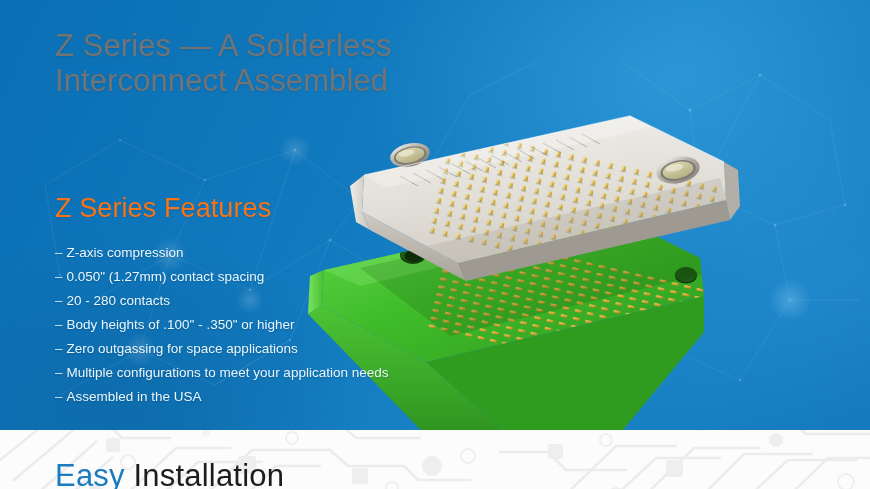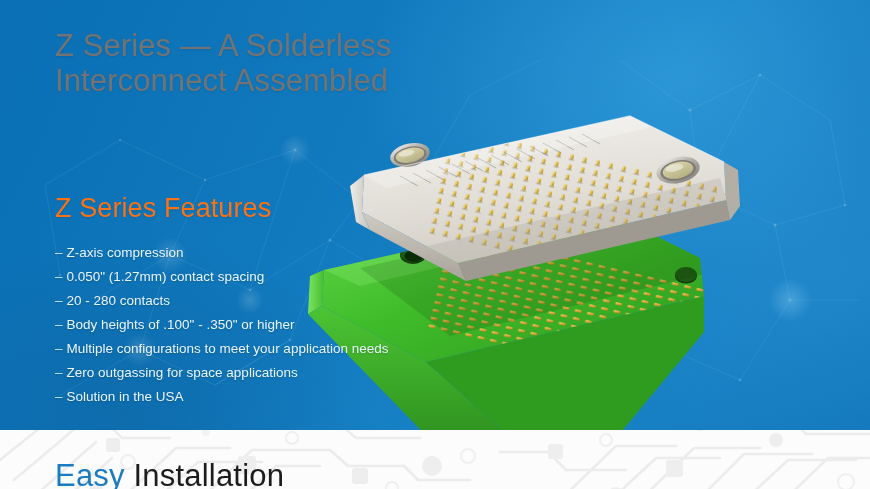--- a/index.html
+++ b/index.html
@@ -363,23 +363,23 @@
     </svg>
   </div>
 
   <div class="features-title">Z Series Features</div>
 
   <ul class="features-list">
     <li><span class="dash">–</span><span>Z-axis compression</span></li>
     <li><span class="dash">–</span><span>0.050" (1.27mm) contact spacing</span></li>
     <li><span class="dash">–</span><span>20 - 280 contacts</span></li>
     <li><span class="dash">–</span><span>Body heights of .100" - .350" or higher</span></li>
+    <li><span class="dash">–</span><span>Zero outgassing for space applications</span></li>
     <li><span class="dash">–</span><span>Multiple configurations to meet your application needs</span></li>
-    <li><span class="dash">–</span><span>Zero outgassing for space applications</span></li>
-    <li><span class="dash">–</span><span>Solution in the USA</span></li>
+    <li><span class="dash">–</span><span>Assembled in the USA</span></li>
   </ul>
 
   <div class="band">
     <svg class="band-circuit" viewBox="0 0 870 110" preserveAspectRatio="none">
       <rect x="0" y="0" width="870" height="110" fill="#fcfcfc"></rect>
       <g stroke="#ececec" stroke-width="2.6" fill="none" stroke-linecap="round" stroke-linejoin="round">
         <path d="M-20 40 L40 -8"></path>
           <path d="M0 56 L62 6"></path>
           <path d="M14 76 L78 22"></path>
         <path d="M30 96 L96 38"></path>

